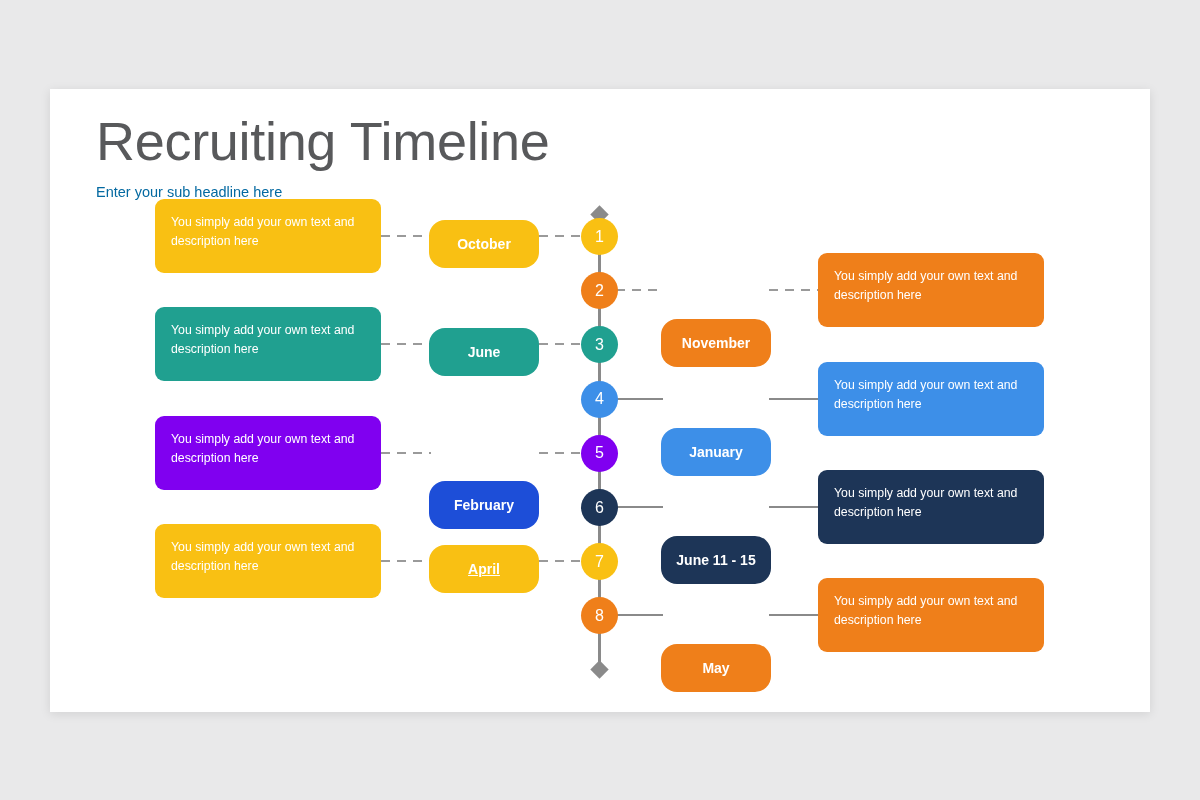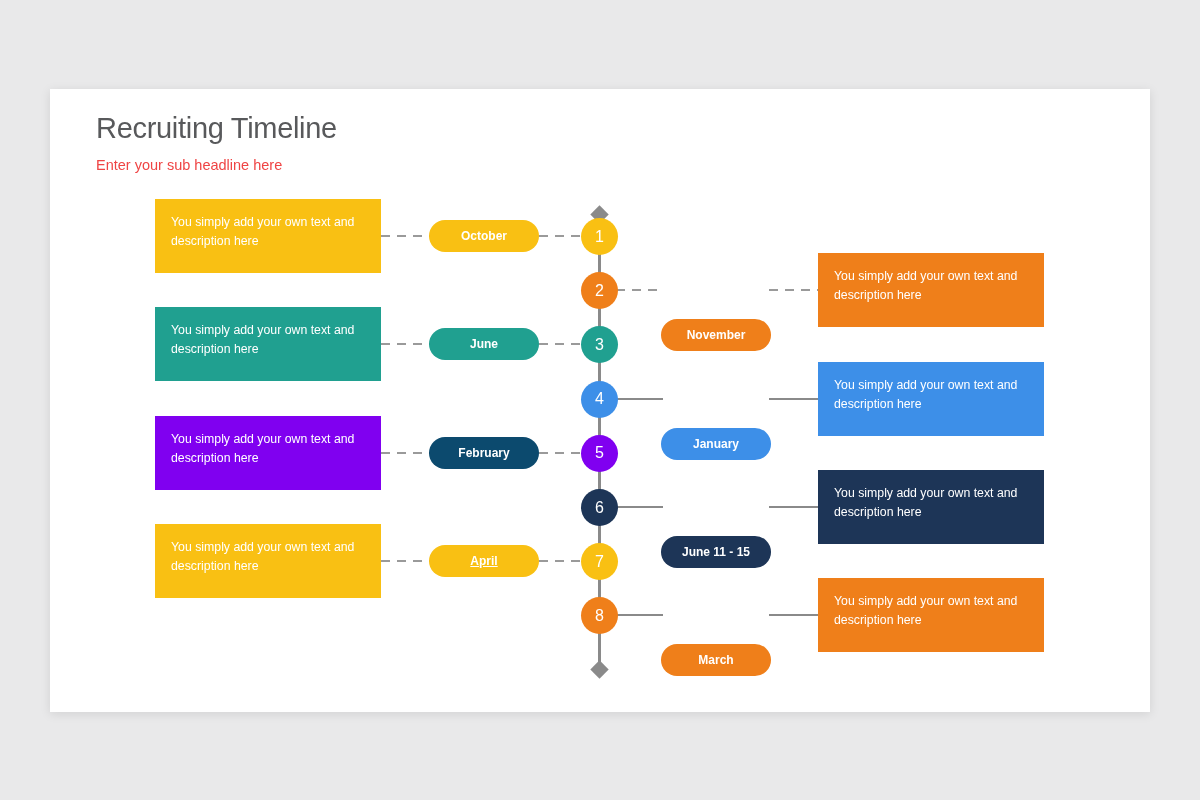--- a/index.html
+++ b/index.html
@@ -19,31 +19,31 @@
     position: absolute;
     left: 50px; top: 89px;
     width: 1100px; height: 623px;
     background: #ffffff;
     box-shadow: 0 2px 10px rgba(0,0,0,0.10);
   }
 
   
   #header { position: absolute; left: 46px; top: 24px; }
   #page-title {
-    font-size: 29px;
+    font-size: 54px;
     font-weight: 400;
     color: #58595b;
     letter-spacing: -0.3px;
     line-height: 1.05;
     white-space: nowrap;
   }
   #page-subtitle {
     margin-top: 14px;
     font-size: 14.5px;
-    color: #ef4444;
+    color: #0369a1;
     font-weight: 400;
     white-space: nowrap;
   }
 
   
   #timeline {
     position: absolute;
     left: 0; top: 0; right: 0; bottom: 0;
   }
   
@@ -79,39 +79,39 @@
     font-weight: 400;
     display: flex;
     align-items: center;
     justify-content: center;
     z-index: 4;
   }
 
   .pill {
     position: absolute;
     top: -16px;
-    height: 32px;
+    height: 48px;
     border-radius: 16px;
     color: #ffffff;
-    font-size: 12px;
+    font-size: 14px;
     font-weight: bold;
     display: flex;
     align-items: center;
     justify-content: center;
     white-space: nowrap;
     z-index: 3;
     text-align: right;
   }
   .row.left  .pill { left: 379px;  width: 110px; }
   .row.right .pill { left: 611px;  width: 110px; margin-top: 45px; }
 
   .card {
     position: absolute;
     width: 226px;
-    border-radius: 0;
+    border-radius: 9px;
     padding: 14px 16px;
     color: #ffffff;
     font-size: 12.3px;
     line-height: 1.55;
     z-index: 3;
   }
   .row.left  .card { left: 105px; }
   .row.right .card { left: 768px; }
   .card.tall   { min-height: 74px; }
 
@@ -174,40 +174,40 @@
           <div class="conn inner solid"></div>
           <div class="conn outer solid"></div>
           <div class="node" style="background: rgb(61, 143, 232);">4</div>
           <div class="pill" style="background: rgb(61, 143, 232);">January</div>
           <div class="card tall" style="background: rgb(61, 143, 232); top: -37px;">You simply add your own text and description here</div>
         </div>
         <div class="row left" style="top: 363.8px;">
           <div class="conn inner dashed"></div>
           <div class="conn outer dashed"></div>
           <div class="node" style="background: rgb(128, 0, 240);">5</div>
-          <div class="pill" style="background: #0c4a6e;">February</div>
+          <div class="pill" style="background: #1d4ed8; margin-top: 44px;">February</div>
           <div class="card tall" style="background: rgb(128, 0, 240); top: -37px;">You simply add your own text and description here</div>
         </div>
         <div class="row right" style="top: 418px;">
           <div class="conn inner solid"></div>
           <div class="conn outer solid"></div>
           <div class="node" style="background: rgb(29, 53, 87);">6</div>
           <div class="pill" style="background: rgb(29, 53, 87);">June 11 - 15</div>
           <div class="card tall" style="background: rgb(29, 53, 87); top: -37px;">You simply add your own text and description here</div>
         </div>
         <div class="row left" style="top: 472.2px;">
           <div class="conn inner dashed"></div>
           <div class="conn outer dashed"></div>
           <div class="node" style="background: rgb(249, 192, 19);">7</div>
           <div class="pill" style="background: rgb(249, 192, 19); text-decoration: underline;">April</div>
           <div class="card tall" style="background: rgb(249, 192, 19); top: -37px;">You simply add your own text and description here</div>
         </div>
         <div class="row right" style="top: 526.4px;">
           <div class="conn inner solid"></div>
           <div class="conn outer solid"></div>
           <div class="node" style="background: rgb(239, 127, 26);">8</div>
-          <div class="pill" style="background: rgb(239, 127, 26);">March</div>
+          <div class="pill" style="background: rgb(239, 127, 26);">May</div>
           <div class="card tall" style="background: rgb(239, 127, 26); top: -37px;">You simply add your own text and description here</div>
         </div>
       </div>
   </div>
 
 </div>
 
 </body></html>

